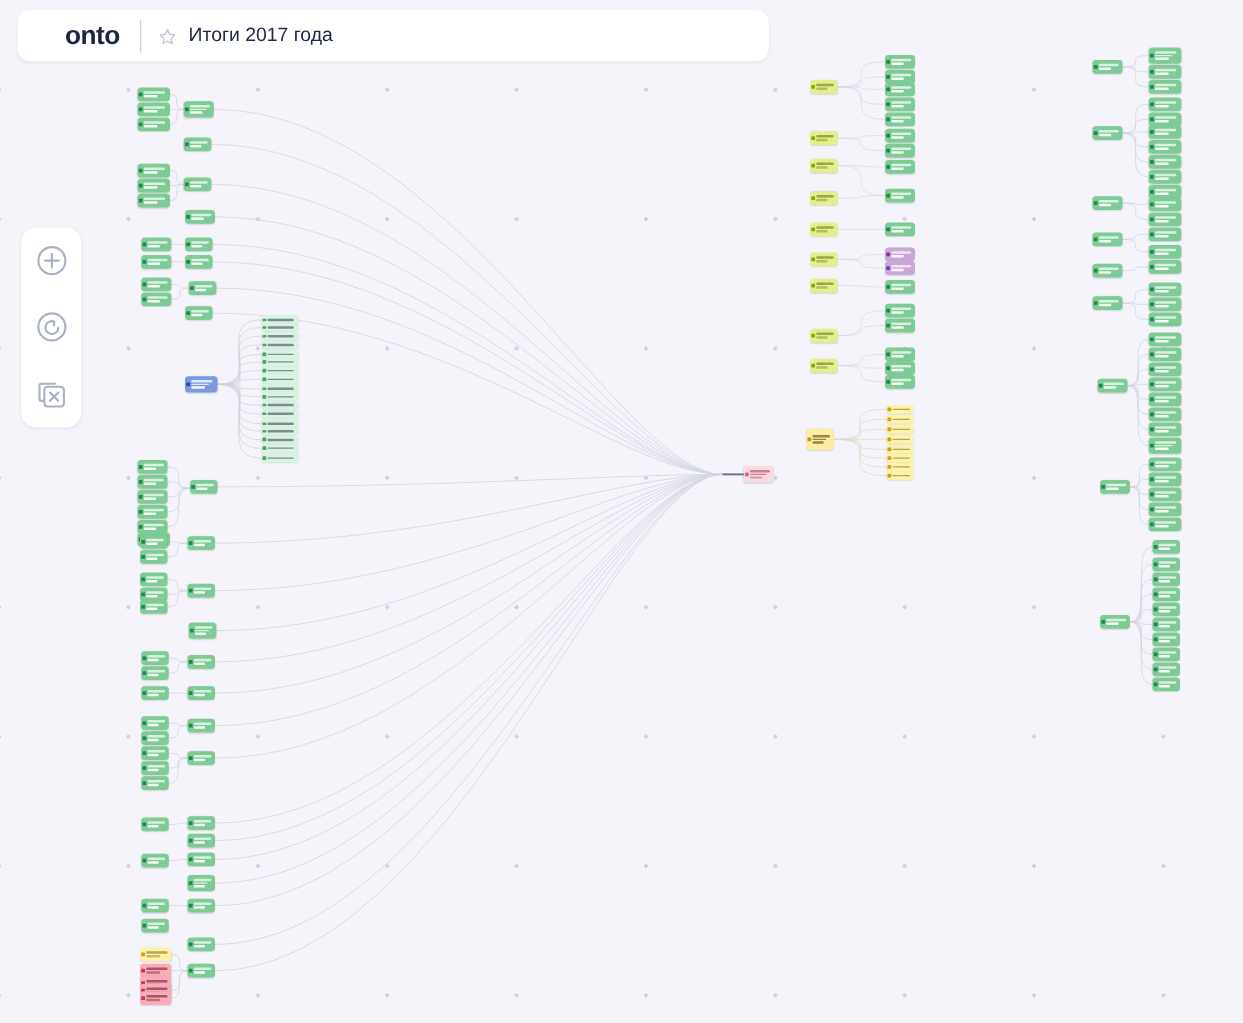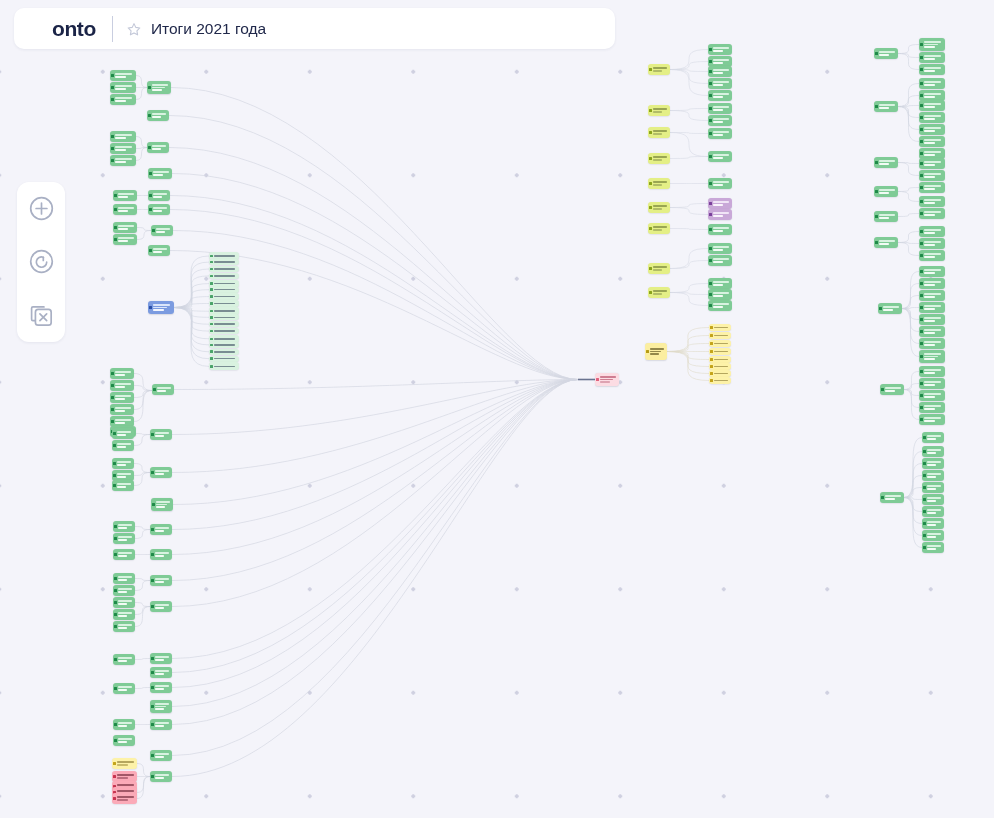--- a/index.html
+++ b/index.html
@@ -1824,21 +1824,21 @@
     </div>
 
   <div id="topbar">
     <div id="logo">onto</div>
     <div id="divider"></div>
     <div id="star">
       <svg width="14" height="14" viewBox="0 0 24 24" fill="none" stroke="currentColor" stroke-width="1.9" stroke-linecap="round" stroke-linejoin="round">
         <polygon points="12 2.8 15 9.2 22 10.2 17 15.1 18.2 22 12 18.7 5.8 22 7 15.1 2 10.2 9 9.2 12 2.8"></polygon>
       </svg>
     </div>
-    <div id="doctitle">Итоги 2021 года</div>
+    <div id="doctitle">Итоги 2017 года</div>
   </div>
 
   <div id="toolbar">
     <div class="tbtn">
       <svg width="27" height="27" viewBox="0 0 24 24" fill="none" stroke="currentColor" stroke-width="1.5" stroke-linecap="round">
         <circle cx="12" cy="12" r="9.6"></circle>
         <line x1="12" y1="7.2" x2="12" y2="16.8"></line>
         <line x1="7.2" y1="12" x2="16.8" y2="12"></line>
       </svg>
     </div>

